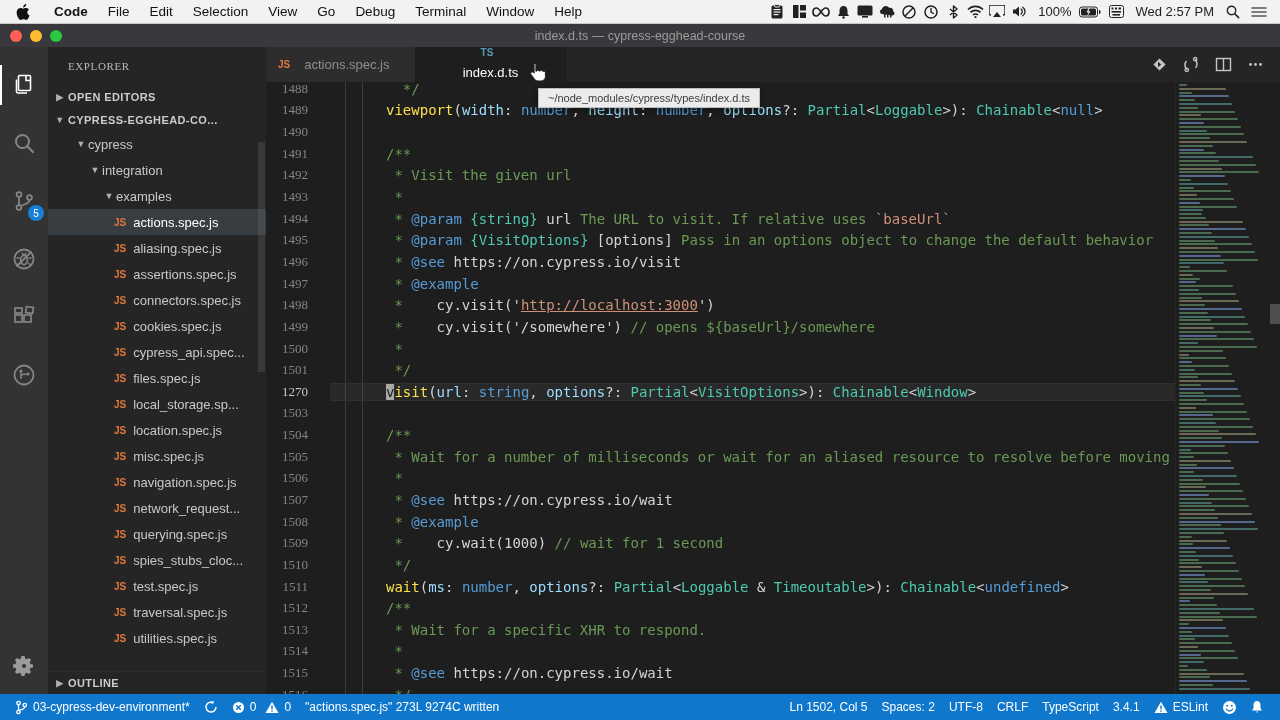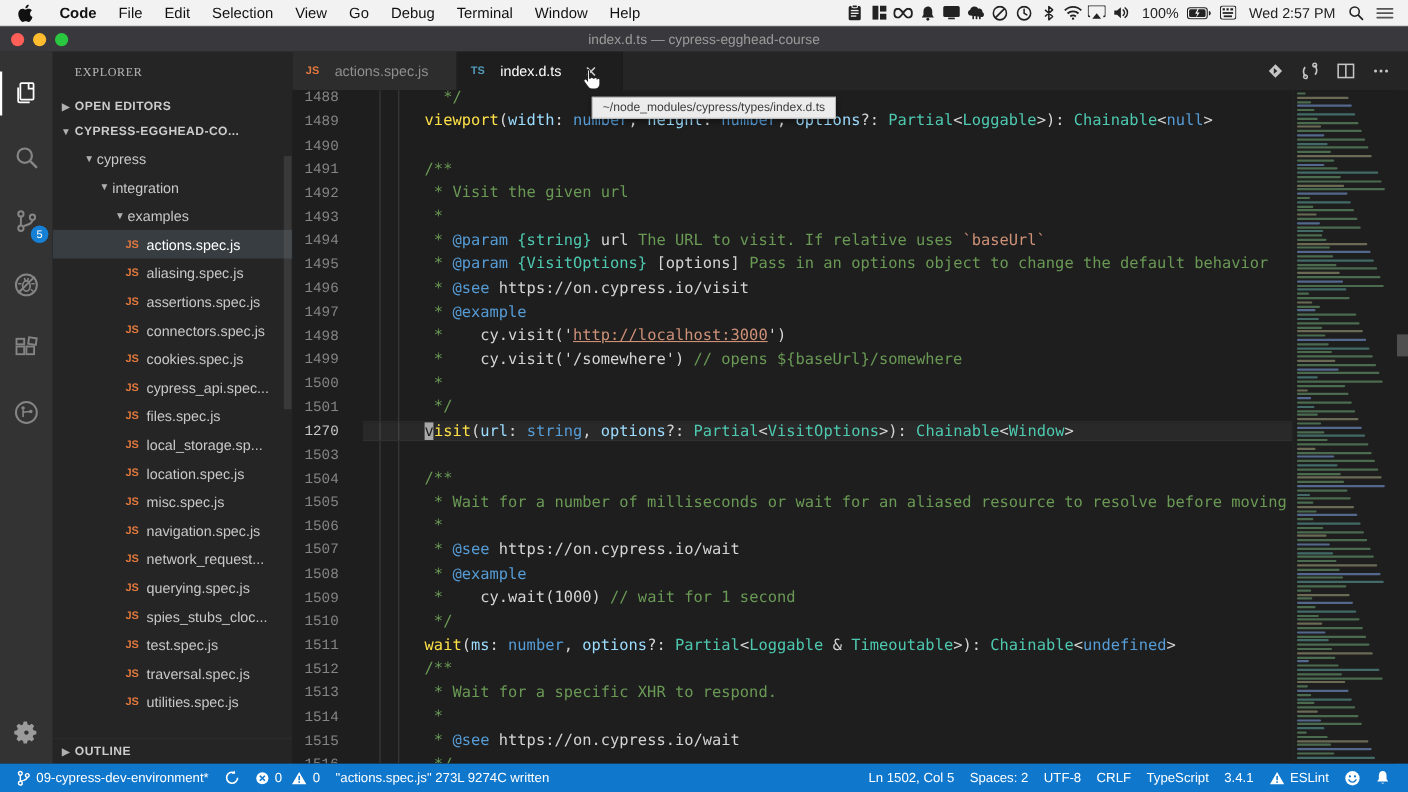--- a/index.html
+++ b/index.html
@@ -59,32 +59,32 @@
   .js { color:#e2783c; } .ts { color:#519aba; }
   .outline-row { border-top:1px solid #2d2d2d; }
   .sb-scroll { position:absolute; right:1px; top:95px; width:7px; height:230px;
     background:rgba(121,121,121,.25); }
 
   
   .editorarea { flex:1; display:flex; flex-direction:column; position:relative; min-width:0;}
   .tabbar { height:35px; background:#252526; display:flex; }
   .tab { display:flex; align-items:center; padding:0 12px; font-size:13px; gap:7px;
     border-right:1px solid #1b1b1c; color:#8f8f8f; background:#2d2d2d; min-width:150px;}
-  .tab.active { background:#1e1e1e; color:#ffffff; }
+  .tab.active { background:#1e1e1e; color:#ffffff;flex-direction:column; }
   .tab .close { margin-left:14px; color:#d0d0d0; font-size:14px; }
   .tabbar-actions { margin-left:auto; display:flex; align-items:center; gap:10px;
     padding-right:14px; color:#c5c5c5;}
   .tb-ico { width:22px; height:22px; display:flex; align-items:center; justify-content:center;}
 
   .editor { flex:1; position:relative; background:#1e1e1e; overflow:hidden; }
   .code-scroll { position:absolute; left:0; top:-4px; right:105px; bottom:0; overflow:hidden;}
   .guide { position:absolute; top:0; bottom:0; width:1px; background:#3c3c3c; }
   .crow { height:21.65px; display:flex; align-items:center; }
   .ln { width:64px; padding-right:22px; text-align:right; color:#858585; flex:none;
-    font-family:Liberation Mono, monospace; font-size:13px; }
+    font-family:Liberation Serif, serif; font-size:13px; }
   .crow.cur .ln { color:#c6c6c6; }
   .crow.cur .code-line { background:rgba(255,255,255,.05); box-shadow:0 -1px 0 #303030, 0 1px 0 #303030;}
   .code-line { flex:1; padding-left:56px; white-space:pre;
     font-family:"DejaVu Sans Mono", monospace; font-size:14px; color:#d4d4d4; }
   .pl{color:#d4d4d4}.cm{color:#6a9955}.tag{color:#569cd6}.typ{color:#4ec9b0}
   .kw{color:#569cd6}.pm{color:#9cdcfe}.fn{color:#fde047}.str{color:#ce9178}
   .lnk{color:#d4d4d4;}
   .lnkstr{color:#ce9178;text-decoration:underline}
   .cursor{background:#a8a8a8;color:#1e1e1e}
 
@@ -751,21 +751,21 @@
 <div class="statusbar" id="statusbar">
     <div class="st-item">
       <span class="st-ico">
         <svg width="13" height="15" viewBox="0 0 13 15">
           <circle cx="3.5" cy="3" r="1.7" fill="none" stroke="#fff" stroke-width="1.3"></circle>
           <circle cx="3.5" cy="12" r="1.7" fill="none" stroke="#fff" stroke-width="1.3"></circle>
           <circle cx="9.8" cy="5" r="1.7" fill="none" stroke="#fff" stroke-width="1.3"></circle>
           <path d="M3.5 4.7v5.6M9.8 6.7c0 2.6-3.3 2.8-6.3 3.6" fill="none" stroke="#fff" stroke-width="1.3"></path>
         </svg>
       </span>
-      <span>09-cypress-dev-environment*</span>
+      <span>03-cypress-dev-environment*</span>
     </div>
     <div class="st-item">
       <span class="st-ico">
         <svg width="14" height="14" viewBox="0 0 14 14">
           <path d="M12 7A5 5 0 1 1 9.5 2.7" fill="none" stroke="#fff" stroke-width="1.5"></path>
           <path d="M9.5 0.5v3h-3z" fill="#fff"></path>
         </svg>
       </span>
     </div>
     <div class="st-item">

